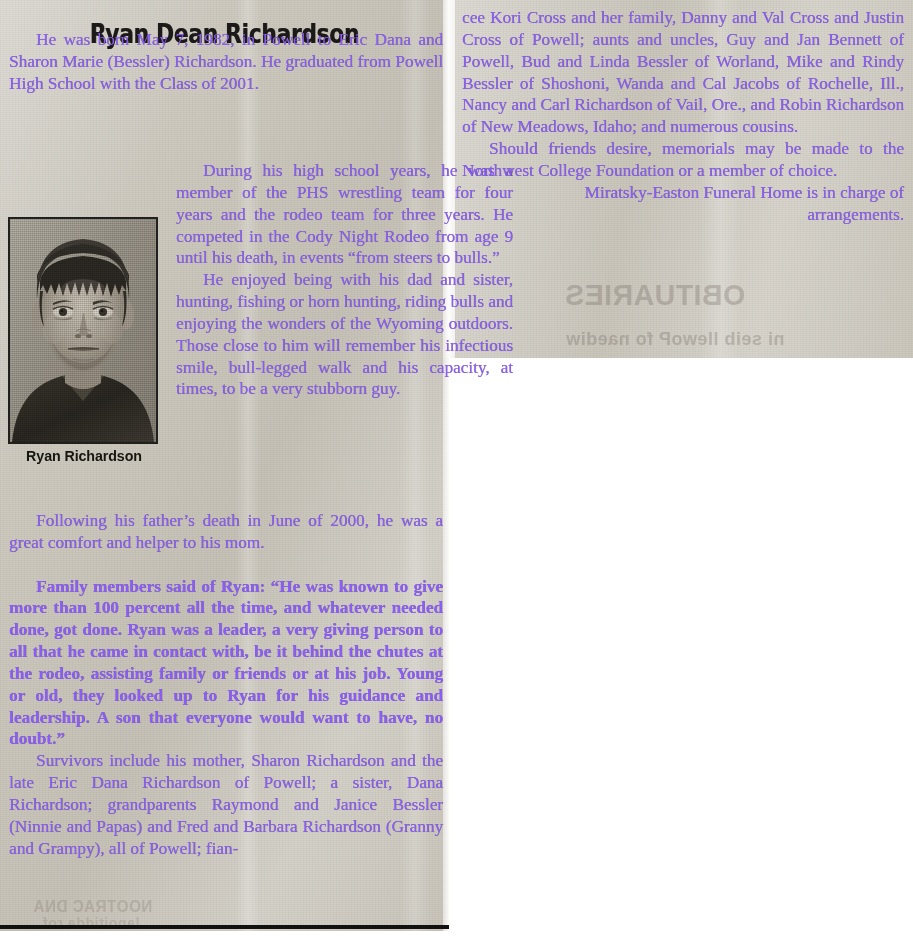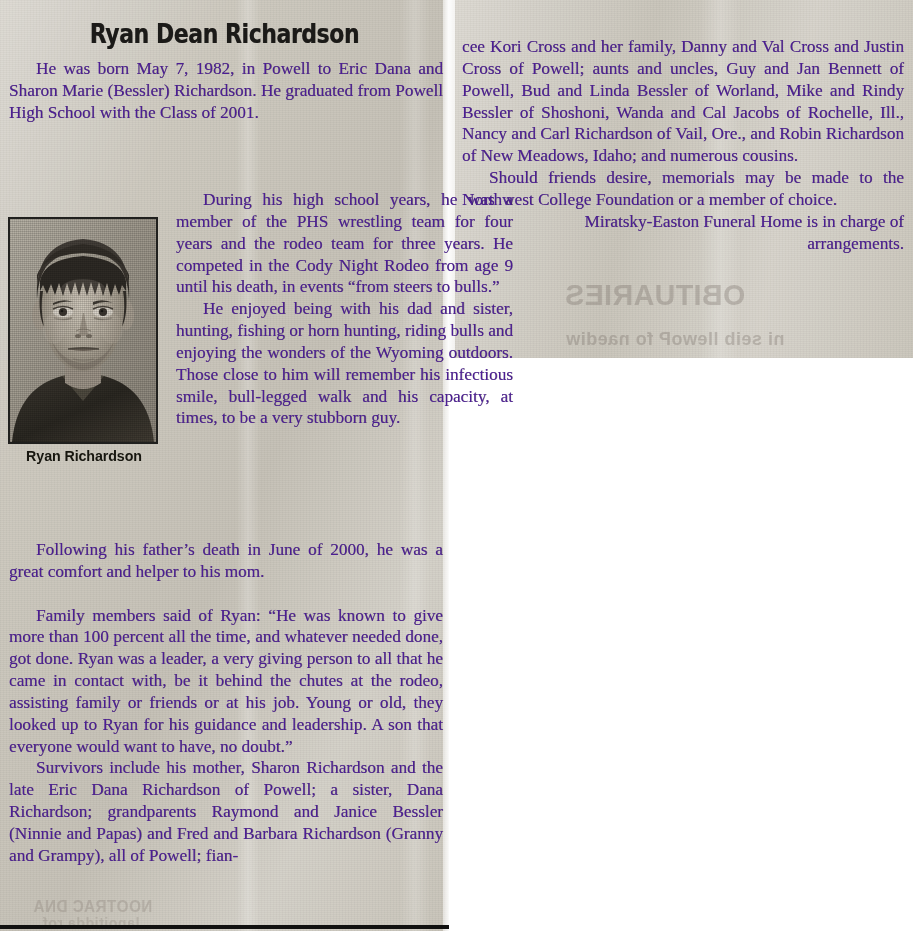--- a/index.html
+++ b/index.html
@@ -104,34 +104,33 @@
     text-shadow: 0.4px 0 0 rgba(30,28,25,0.55), -0.3px 0.3px 0 rgba(40,38,34,0.30);
     z-index: 6;
   }
 
   
   .col-text {
     position: absolute;
     font-family: "Liberation Serif", "DejaVu Serif", serif;
     font-size: 17.2px;
     line-height: 21.85px;
-    color: #4c1d95;
+    color: #8b5cf6;
     text-align: justify;
     text-justify: inter-word;
     -webkit-font-smoothing: none;
     z-index: 6;
     text-shadow: 0.35px 0.15px 0 rgba(25,23,20,0.45);
-    margin-top: 29px;
   }
   .col-text p {
     margin: 0;
     text-indent: 27px;
   }
   .col-text p.noindent { text-indent: 0; }
-  .col-text p.spacer-before { margin-top: 21.85px; }
+  .col-text p.spacer-before { margin-top: 21.85px; font-weight: bold; }
   .col-text p.last { text-align: right; }
 
   #left-top {
     left: 9px;
     top: 29px;
     width: 434px;
   }
 
   
   #left-wrap {

